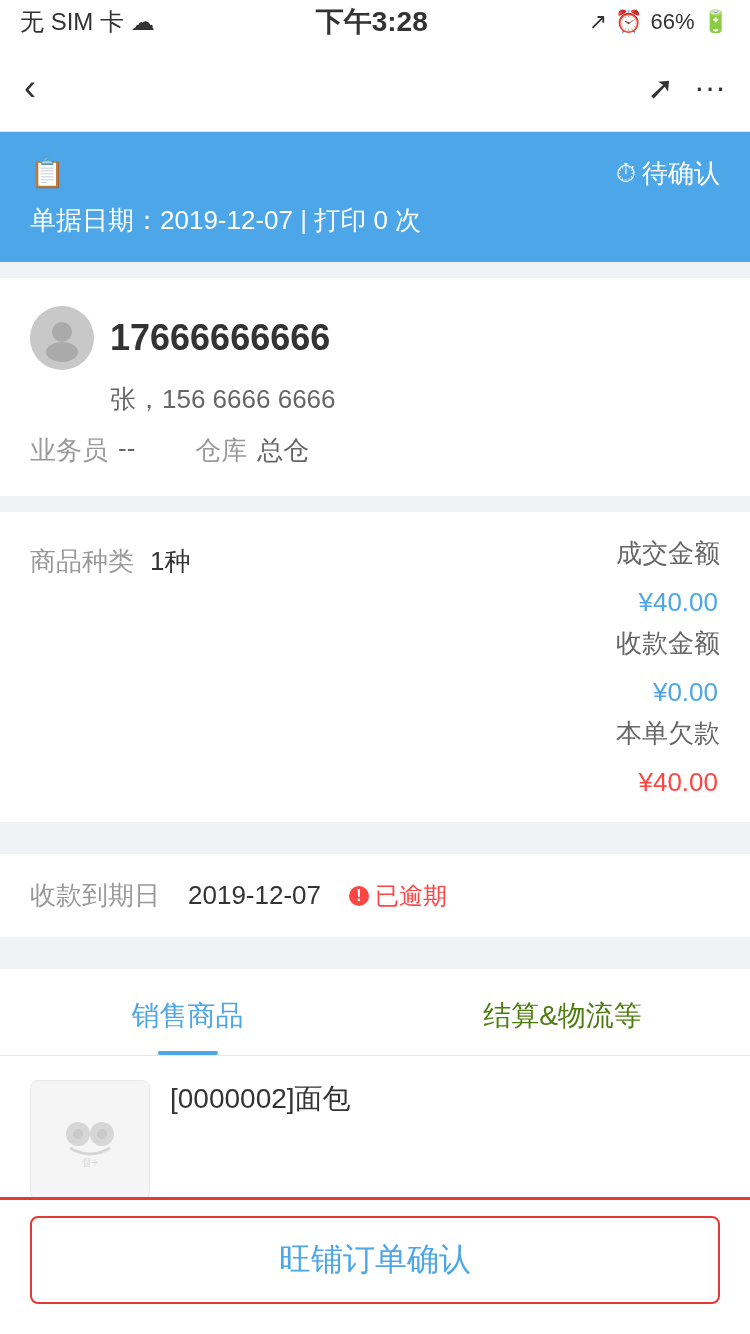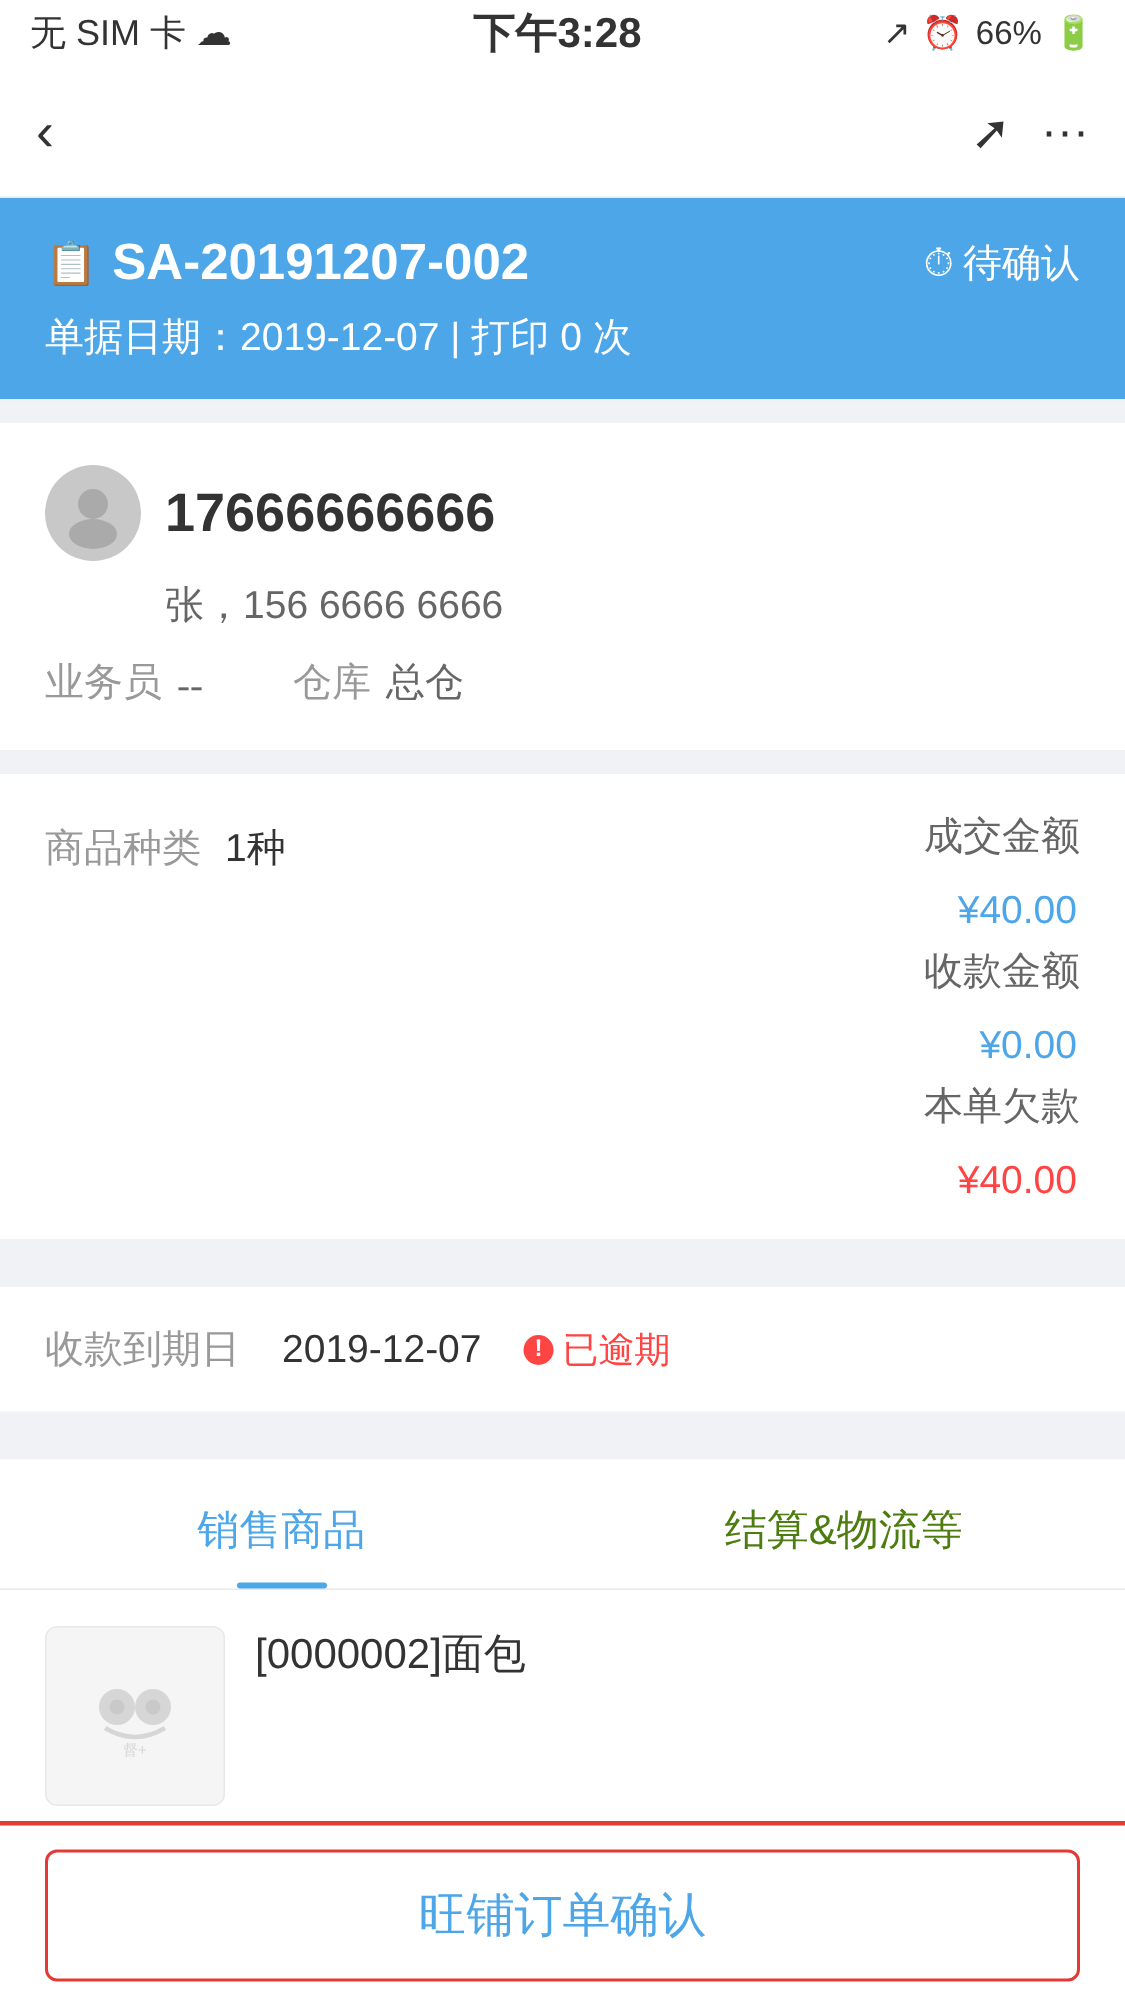--- a/index.html
+++ b/index.html
@@ -143,25 +143,24 @@
       padding-left: 80px;
     }
     .customer-meta {
       display: flex;
       align-items: center;
       gap: 60px;
       padding-left: 0;
     }
     .meta-item {
       display: flex;
-      align-items: flex-end;
+      align-items: flex-start;
       gap: 10px;
       font-size: 26px;
       color: #666;
-      font-family: Liberation Serif, serif;
     }
     .meta-label {
       color: #999;
     }
 
     
     .stats-section {
       background: #fff;
       padding: 24px 30px;
       margin-bottom: 16px;
@@ -332,21 +331,21 @@
       height: 200px;
     }
 
     
     .bottom-bar {
       position: fixed;
       bottom: 0;
       left: 0;
       width: 750px;
       background: #fff;
-      padding: 16px 30px 13px;
+      padding: 16px 30px 30px;
       border-top: 3px solid #e53935;
     }
     .confirm-btn {
       width: 100%;
       height: 88px;
       background: #fff;
       border: 2px solid #e53935;
       border-radius: 8px;
       font-size: 32px;
       color: #4da6e8;
@@ -383,21 +382,20 @@
   <div class="nav-actions">
     <span class="nav-icon">➚</span>
     <span class="nav-icon">···</span>
   </div>
 </div>
 
 <div class="header-card">
   <div class="header-card-top">
     <div class="order-number">
       <span style="font-size:28px;">📋</span>
-      <span>SA-20191207-002</span>
     </div>
     <div class="order-status">
       <span>⏱</span>
       <span>待确认</span>
     </div>
   </div>
   <div class="order-date">单据日期：2019-12-07 | 打印 0 次</div>
 </div>
 
 <div class="divider"></div>

